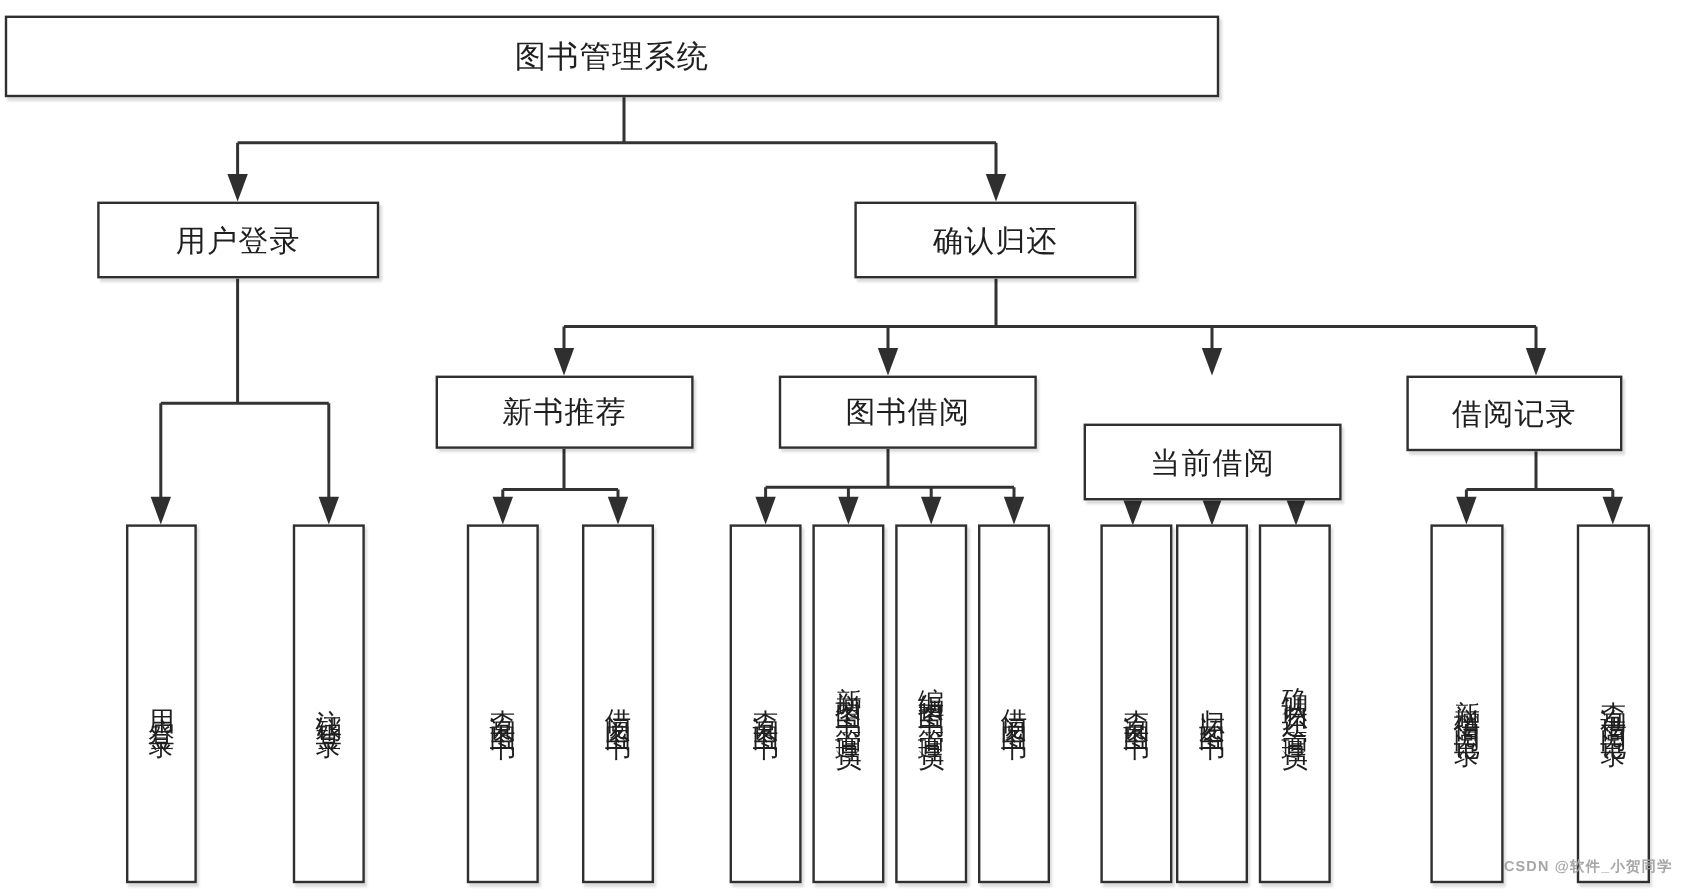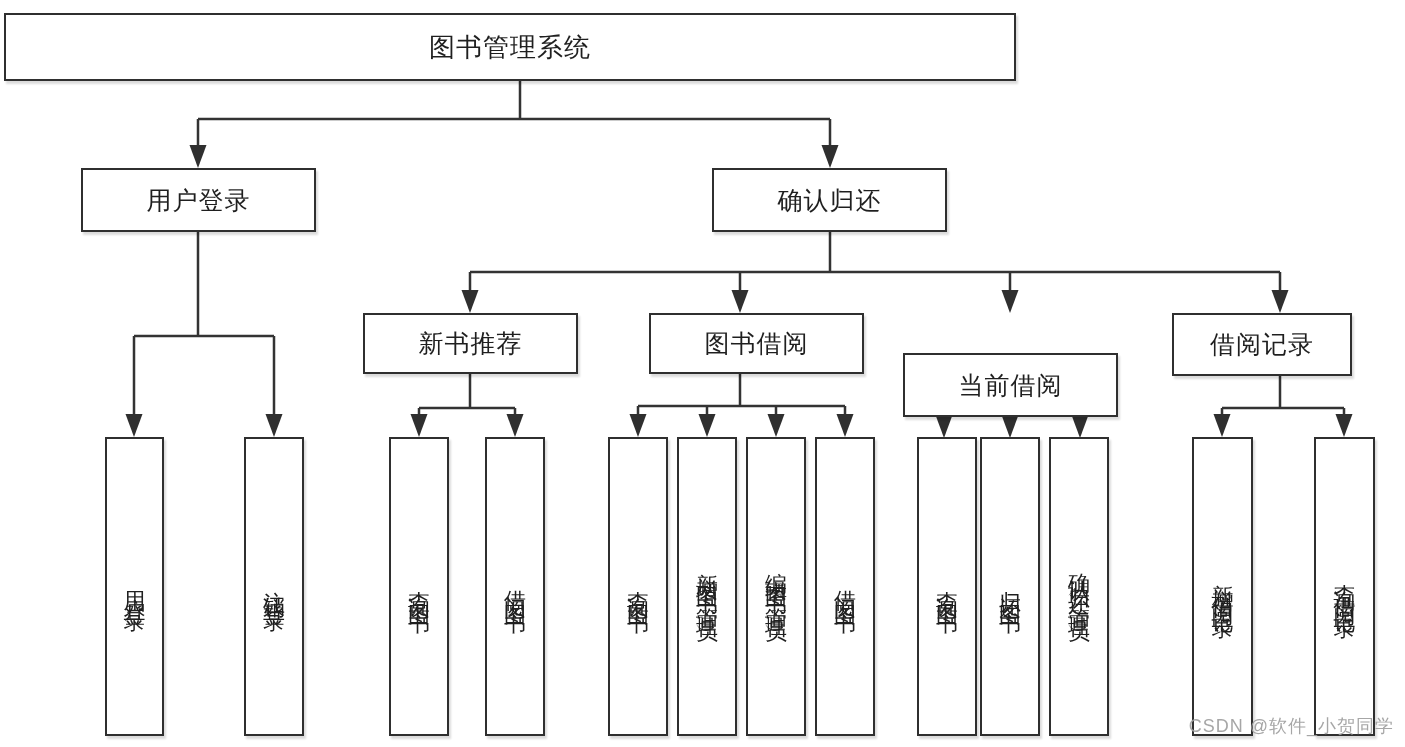--- a/index.html
+++ b/index.html
@@ -63,24 +63,25 @@
   .n-cuquery   { left: 917px; }
   .n-cureturn  { left: 980px; }
   .n-cuconfirm { left: 1049px; }
   .n-rcadd     { left: 1192px; width: 61px; }
   .n-rcquery   { left: 1314px; width: 61px; }
   .watermark {
     position: absolute;
     right: 11px;
     top: 714px;
     z-index: 2;
-    font-size: 18px;
+    font-size: 12px;
     color: rgba(158,158,158,0.92);
     letter-spacing: 1px;
     white-space: nowrap;
+    font-weight: bold;
   }
 </style>
 </head>
 <body>
 
 <div class="canvas">
 
   <svg class="connector-layer" width="1405" height="747" viewBox="0 0 1405 747">
     <g stroke="#333333" stroke-width="2.5" fill="none">
       <path d="M520 67 V119 M198 119 H830 M198 119 V160 M830 119 V160"></path>

